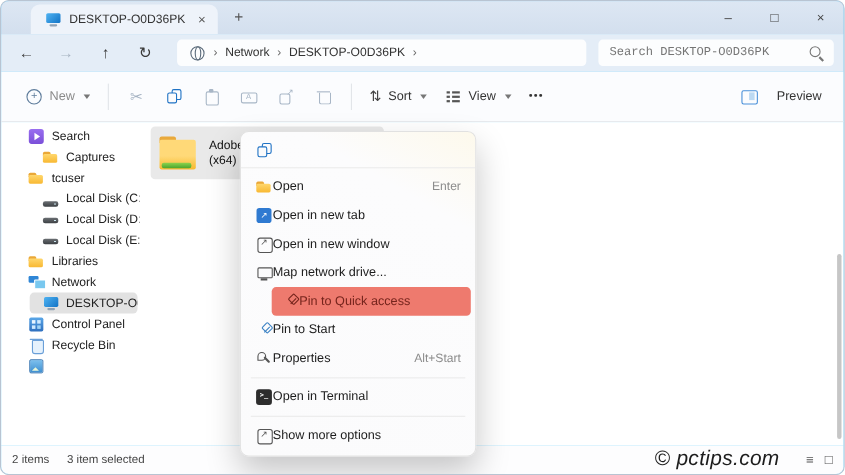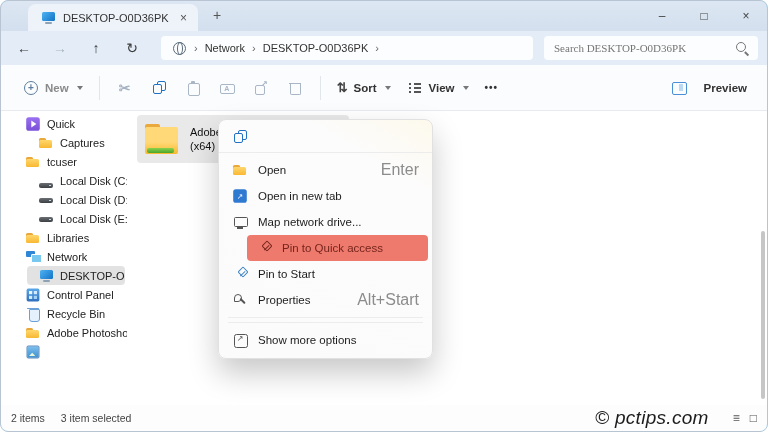--- a/index.html
+++ b/index.html
@@ -15,24 +15,24 @@
   .win-controls { position:absolute; right:0; top:0; height:30px; display:flex; }
   .win-controls span { width:42px; display:flex; align-items:center; justify-content:center; font-size:12px; color:#444; }
 
   
   .navbar { height:34px; background:#e4edf7; display:flex; align-items:center; flex:none; padding-left:10px; position:relative; }
   .nav-btn { width:26px; text-align:center; font-size:14px; color:#3a3a3a; margin-right:10px; }
   .nav-btn.disabled { color:#a8b4c2; }
   .addressbar { position:absolute; left:160px; top:5px; width:372px; height:24px; background:#fcfdfe; border-radius:4px; display:flex; align-items:center; gap:7px; padding:0 10px; font-size:11px; color:#333; }
   .crumb-chevron { color:#666; font-size:11px; }
   .searchbox { position:absolute; left:543px; top:5px; width:214px; height:24px; background:#fcfdfe; border-radius:4px; display:flex; align-items:center; padding:0 8px 0 10px; }
-  .searchbox input { border:none; outline:none; background:transparent; flex:1; font-size:11px; color:#555; font-family:Liberation Serif, serif; }
-
-  
-  .toolbar { height:46px; background:#fbfcfe; border-bottom:1px solid #e7eaee; display:flex; align-items:center; padding:0 14px 0 14px; flex:none;font-weight:bold; }
+  .searchbox input { border:none; outline:none; background:transparent; flex:1; font-size:11px; color:#555; font-family:Liberation Mono, monospace; }
+
+  
+  .toolbar { height:46px; background:#fbfcfe; border-bottom:1px solid #e7eaee; display:flex; align-items:center; padding:0 14px 0 14px; flex:none; }
   .tb-btn { display:flex; align-items:center; gap:6px; font-size:11.5px; color:#333; padding:6px 8px; border-radius:4px; }
   .tb-btn .label-gray { color:#8a8a8a; }
   .tb-sep { width:1px; height:24px; background:#e2e5e9; margin:0 8px; }
   .tb-icon-btn { width:34px; height:32px; display:flex; align-items:center; justify-content:center; }
   .caret { width:0; height:0; border-left:3.5px solid transparent; border-right:3.5px solid transparent; border-top:4px solid #777; margin-left:2px; }
   .glyph-cut { font-size:14px; color:#a4b2c2; }
   .glyph-sort { font-size:13px; color:#444; }
   .glyph-more { font-size:10px; color:#333; letter-spacing:1px; }
   .tb-spacer { flex:1; }
   .preview-btn { display:flex; align-items:center; gap:17px; font-size:11.5px; color:#333; margin-right:6px; }
@@ -50,22 +50,22 @@
   .folder-big { width:36px; height:30px; position:relative; flex:none; }
   .folder-big::before { content:""; position:absolute; top:0; left:0; width:15px; height:6px; background:#e9a93c; border-radius:2px 2px 0 0; }
   .folder-big::after { content:""; position:absolute; top:3px; left:0; right:3px; bottom:0; background:linear-gradient(#ffd978 55%,#f7ba30); border-radius:2px; }
   .folder-green { position:absolute; left:2px; right:7px; bottom:1px; height:5px; background:linear-gradient(#8bd24d,#4aa52c); border-radius:2px; z-index:2; }
   .folder-name { font-size:11px; line-height:1.3; color:#111; }
 
   
   .context-menu { position:absolute; left:217px; top:118px; width:215px; background:linear-gradient(210deg,#fdf9ec 0%,#fcfcfd 22%,#fbfbfc 100%); border:1px solid #e1e1e1; border-radius:8px; box-shadow:0 14px 30px rgba(0,0,0,.22); z-index:10; padding-bottom:3px; }
   .menu-quickrow { height:33px; display:flex; align-items:center; padding:0 13px; border-bottom:1px solid #ececec; }
   .menu-list { padding:4px 4px 2px 4px; }
-  .menu-item { height:26px; display:flex; align-items:center; gap:10px; padding:0 9px; border-radius:4px; font-size:11.5px; color:#1c1c1c; }
-  .menu-item .shortcut { margin-left:auto; color:#8c8c8c; font-size:16px; }
+  .menu-item { height:26px; display:flex; align-items:center; padding:0 9px; border-radius:4px; font-size:11.5px; color:#1c1c1c; }
+  .menu-item .shortcut { margin-left:auto; color:#8c8c8c; font-size:11px; }
   .menu-item.highlighted { background:#ee7a6e; color:#75241c;margin-left:24px; }
   .menu-item.highlighted .shortcut { color:#75241c; }
   .menu-item.separator-item { height:1px; background:#ececec; margin:4px 5px; padding:0; border-radius:0; }
 
   
   .statusbar { height:26px; flex:none; display:flex; align-items:center; padding:0 10px; font-size:10.5px; color:#444; background:#fdfdfe; }
   .status-count { margin-right:16px; }
   .status-spacer { flex:1; }
   .watermark { font-size:19px; font-style:italic; color:#1c1c1c; margin-right:14px; letter-spacing:.3px; }
   .status-view-glyph { font-size:12px; color:#555; margin-left:10px; }
@@ -211,21 +211,21 @@
       <span class="ic ic-preview"></span>
       <span>Preview</span>
     </div>
   </div>
 
   <div class="content">
     <div class="sidebar">
 
         <div class="side-item indent-1">
           <span class="ic ic-videos"></span>
-          <span>Quick</span>
+          <span>Search</span>
         </div>
 
         <div class="side-item indent-2">
           <span class="ic ic-folder"></span>
           <span>Captures</span>
         </div>
 
         <div class="side-item indent-1">
           <span class="ic ic-folder"></span>
           <span>tcuser</span>
@@ -265,24 +265,20 @@
         <div class="side-item indent-1">
           <span class="ic ic-control-panel"></span>
           <span>Control Panel</span>
         </div>
 
         <div class="side-item indent-1">
           <span class="ic ic-recycle"></span>
           <span>Recycle Bin</span>
         </div>
 
-        <div class="side-item indent-1">
-          <span class="ic ic-folder"></span>
-          <span>Adobe Photosho</span>
-        </div>
 
         <div class="side-item indent-1">
           <span class="ic ic-image"></span>
           <span></span>
         </div>
       </div>
     <div class="side-scrollbar"></div>
 
     <div class="mainpane">
       <div class="folder-tile">
@@ -308,20 +304,25 @@
           <span>Open</span>
           <span class="shortcut">Enter</span>
         </div>
 
         <div class="menu-item">
           <span class="ic ic-newtab"></span>
           <span>Open in new tab</span>
           <span class="shortcut"></span>
         </div>
 
+        <div class="menu-item">
+          <span class="ic ic-newwindow"></span>
+          <span>Open in new window</span>
+          <span class="shortcut"></span>
+        </div>
 
         <div class="menu-item">
           <span class="ic ic-mapdrive"></span>
           <span>Map network drive...</span>
           <span class="shortcut"></span>
         </div>
 
         <div class="menu-item highlighted">
           <span class="ic ic-pin"></span>
           <span>Pin to Quick access</span>
@@ -339,20 +340,25 @@
           <span>Properties</span>
           <span class="shortcut">Alt+Start</span>
         </div>
 
         <div class="menu-item separator-item">
           
           
           
         </div>
 
+        <div class="menu-item">
+          <span class="ic ic-terminal"></span>
+          <span>Open in Terminal</span>
+          <span class="shortcut"></span>
+        </div>
 
         <div class="menu-item separator-item">
           
           
           
         </div>
 
         <div class="menu-item">
           <span class="ic ic-more"></span>
           <span>Show more options</span>

